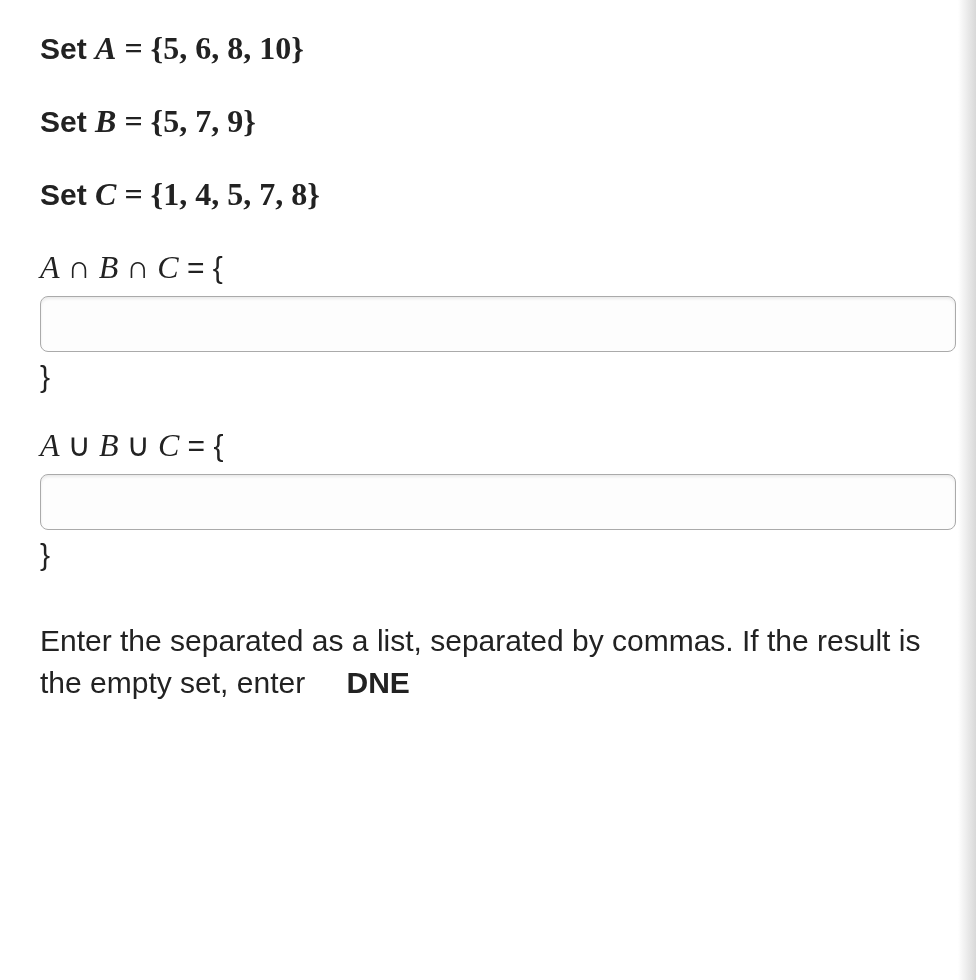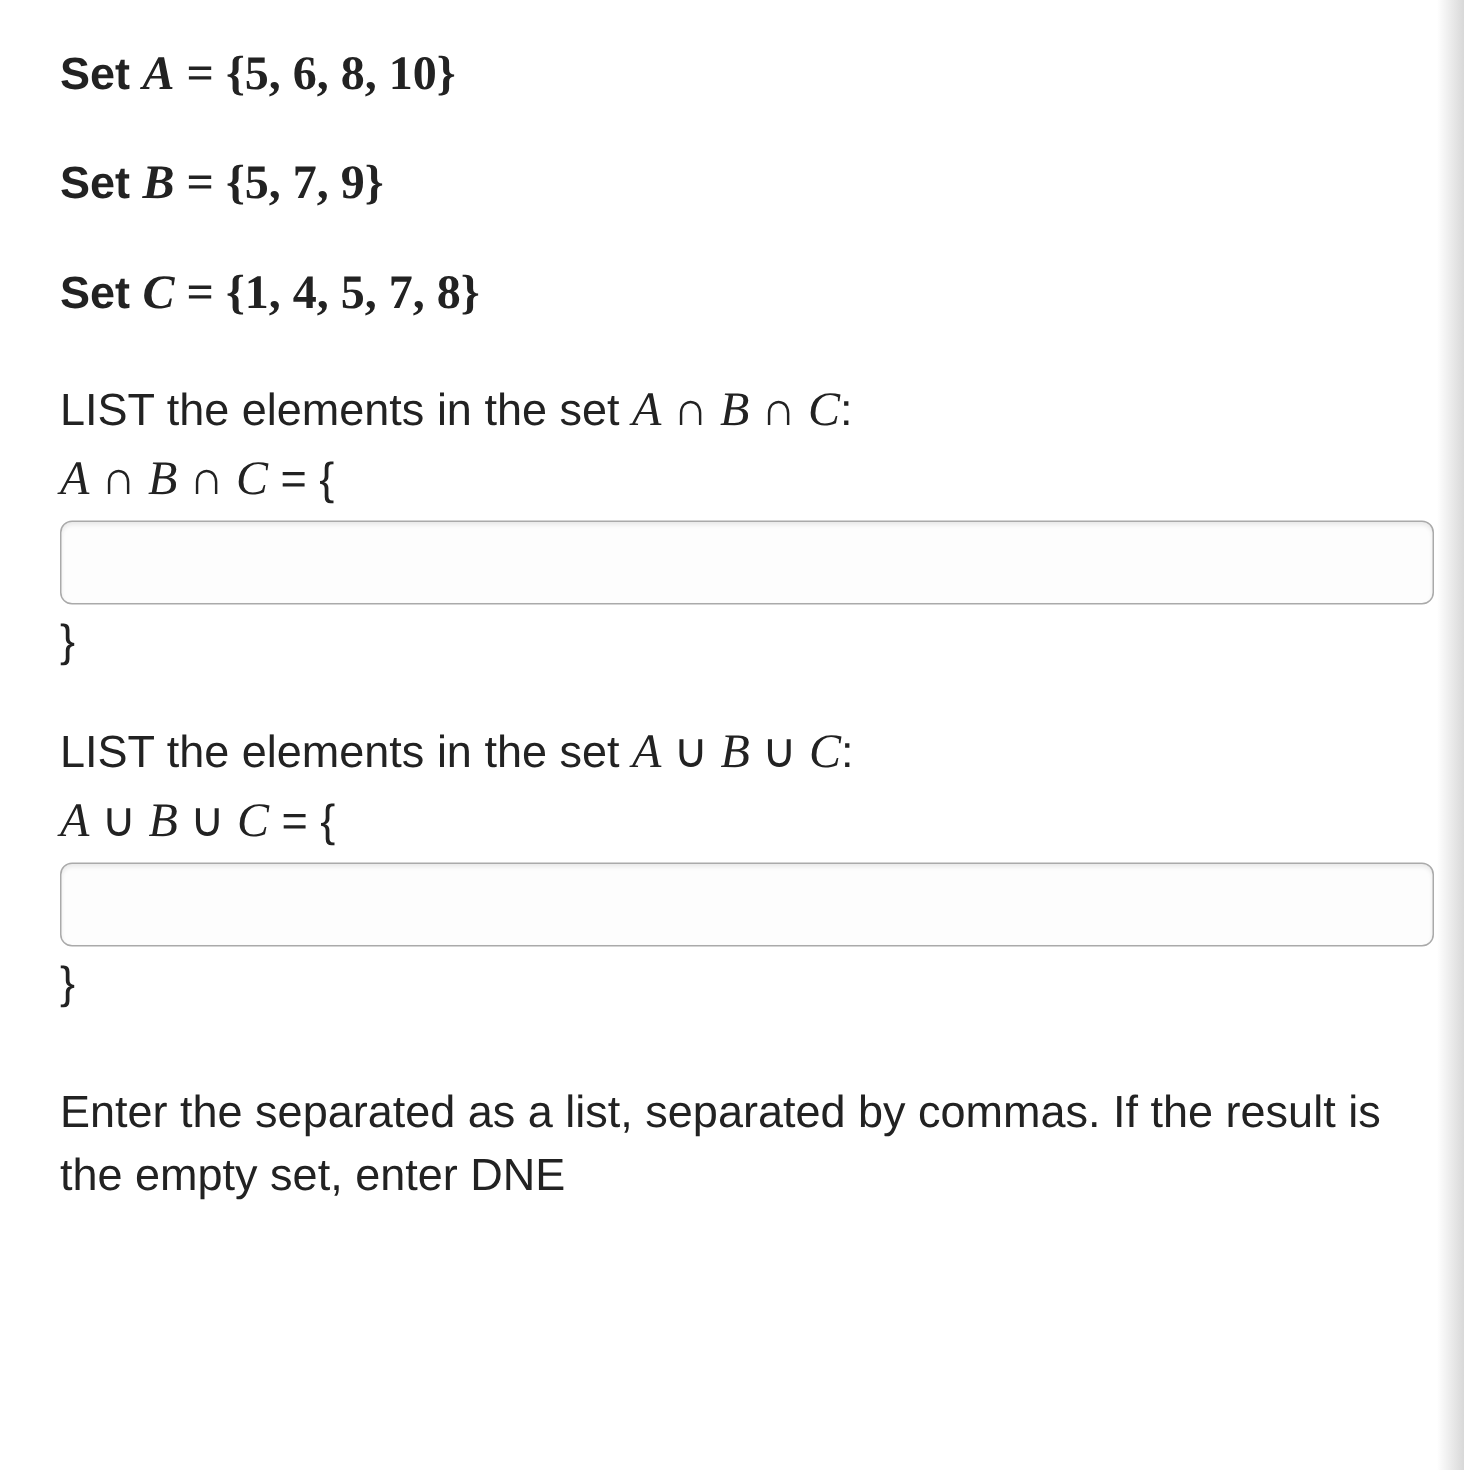--- a/index.html
+++ b/index.html
@@ -68,21 +68,22 @@
     }
     .close-brace {
       font-family: "Lucida Sans", "Trebuchet MS", sans-serif;
       margin-top: 6px;
     }
     .instruction {
       margin-top: 48px;
       line-height: 1.4;
     }
     .bold {
-      font-weight: normal;
+      font-weight: bold;
+      margin-left: 33px;
     }
     .cap {
       font-style: normal;
     }
   </style>
 </head>
 <body>
 
 <div class="set-line">
   <span class="set-word">Set</span>
@@ -93,36 +94,30 @@
   <span class="set-word">Set</span>
   <span class="math">B</span><span class="braces-num"> = </span><span class="braces-num">{5, 7, 9}</span>
 </div>
 
 <div class="set-line">
   <span class="set-word">Set</span>
   <span class="math">C</span><span class="braces-num"> = </span><span class="braces-num">{1, 4, 5, 7, 8}</span>
 </div>
 
 <div class="prompt-block">
-  <div class="prompt-text">
-    <span>LIST the elements in the set </span><span class="math">A</span><span class="math cap"> ∩ </span><span class="math">B</span><span class="math cap"> ∩ </span><span class="math">C</span><span>:</span>
-  </div>
   <div class="answer-line">
     <span class="math">A</span><span class="math cap"> ∩ </span><span class="math">B</span><span class="math cap"> ∩ </span><span class="math">C</span><span> = {</span>
   </div>
   <div class="input-wrapper">
     <input type="text" class="text-input" value="" style="">
   </div>
   <div class="close-brace">}</div>
 </div>
 
 <div class="prompt-block">
-  <div class="prompt-text">
-    <span>LIST the elements in the set </span><span class="math">A</span><span class="math cap"> ∪ </span><span class="math">B</span><span class="math cap"> ∪ </span><span class="math">C</span><span>:</span>
-  </div>
   <div class="answer-line">
     <span class="math">A</span><span class="math cap"> ∪ </span><span class="math">B</span><span class="math cap"> ∪ </span><span class="math">C</span><span> = {</span>
   </div>
   <div class="input-wrapper">
     <input type="text" class="text-input" value="" style="">
   </div>
   <div class="close-brace">}</div>
 </div>
 
 <div class="instruction">

